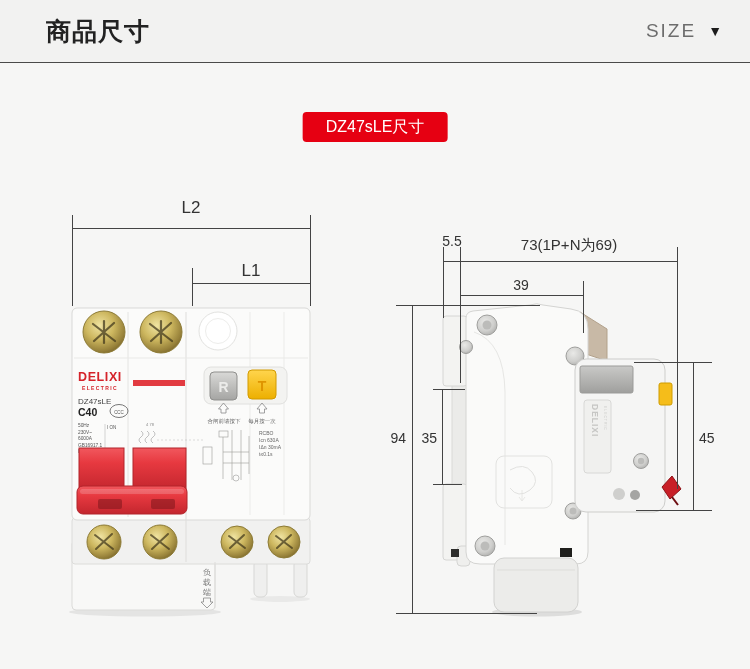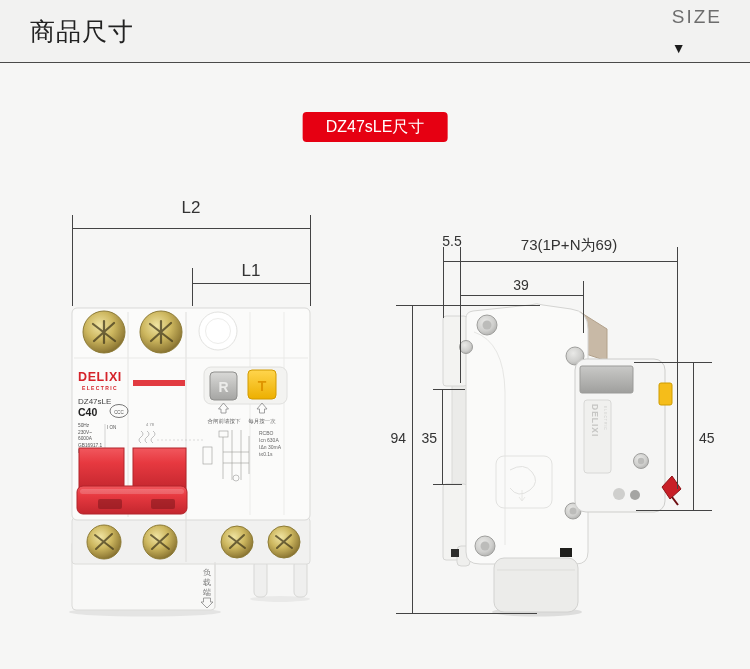--- a/index.html
+++ b/index.html
@@ -8,23 +8,23 @@
     background:#f6f6f5;overflow:hidden;
     font-family:"Liberation Sans","DejaVu Sans",sans-serif;
   }
   header{
     position:absolute;top:0;left:0;width:750px;height:63px;
     background:#f2f2f1;border-bottom:1px solid #4a4a4a;
     display:flex;align-items:center;justify-content:space-between;
     box-sizing:border-box;padding:0 28px 0 30px;
   }
   .section-title{
-    margin:0;font-size:25px;font-weight:400;color:#222;letter-spacing:1px;
-  }
-  .size-toggle{display:flex;align-items:flex-start;gap:12px;cursor:pointer;flex-direction:column;}
+    margin:16px;font-size:25px;font-weight:700;color:#222;letter-spacing:1px;
+  }
+  .size-toggle{display:flex;align-items:center;gap:12px;cursor:pointer;}
   .size-label{font-size:19px;color:#6d6d6d;letter-spacing:2px;}
   .caret{font-size:14px;color:#1c1c1c;}
   .badge{
     position:absolute;top:112px;left:50%;transform:translateX(-50%);
     background:#e60012;color:#fff;font-size:16px;line-height:30px;height:30px;
     padding:0 23px;border-radius:4px;white-space:nowrap;
   }
   svg.diagram{position:absolute;top:0;left:0;}
   svg text{font-family:"Liberation Sans","DejaVu Sans",sans-serif;}
   .dimtxt{fill:#333;}

